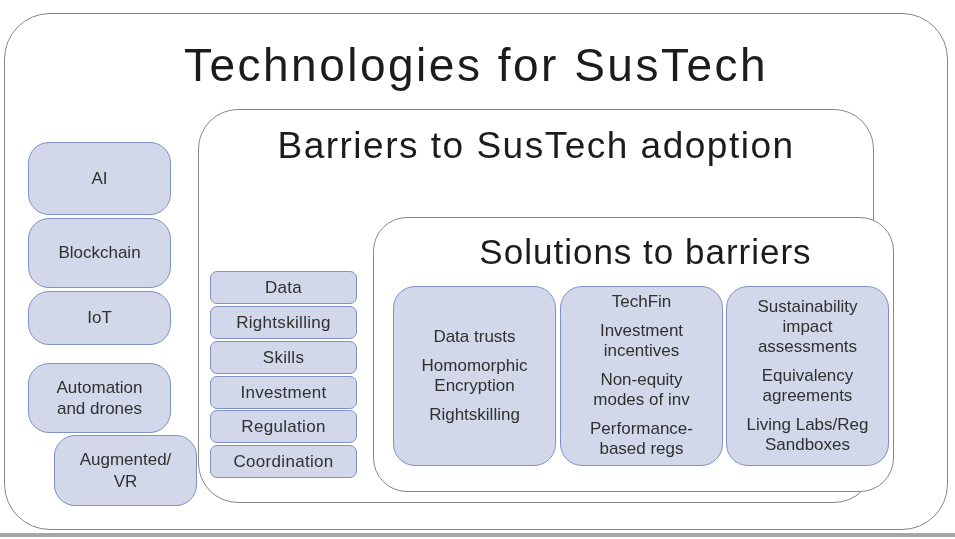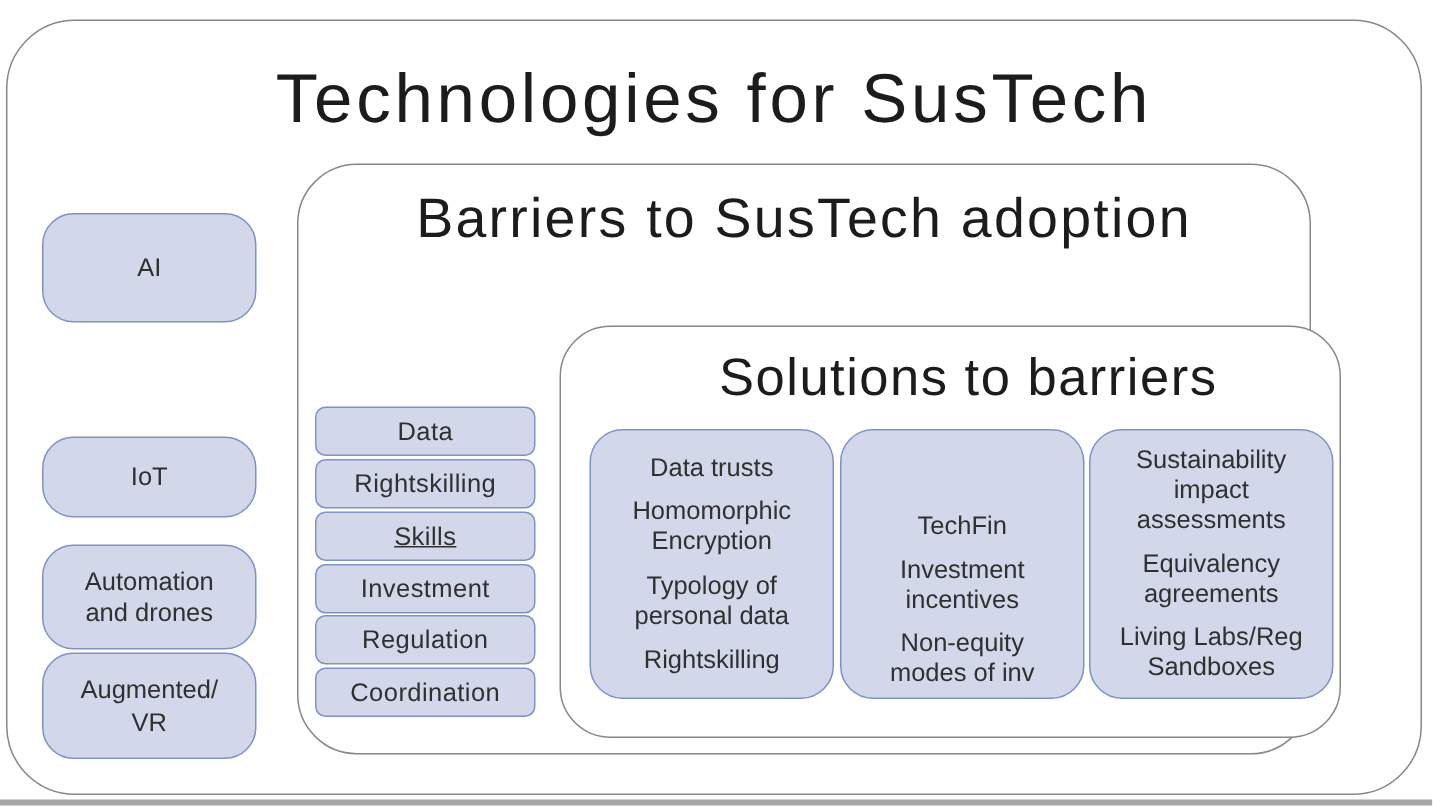--- a/index.html
+++ b/index.html
@@ -82,56 +82,57 @@
 </head>
 <body>
 
 <div class="stage">
 
   <div class="container-box outer-box">
 
     <div class="title-main">Technologies for SusTech</div>
 
     <div class="chip tech-chip" style="top:128px;height:73px;">AI</div>
+    <div class="chip tech-chip" style="top:204px;height:70px;">Blockchain</div>
     <div class="chip tech-chip" style="top:277px;height:54px;">IoT</div>
     <div class="chip tech-chip" style="top:349px;height:70px;">Automation
 and drones</div>
-    <div class="chip tech-chip" style="top:421px;height:71px;">Augmented/
+    <div class="chip tech-chip" style="top:421px;height:71px;margin-left:26px;">Augmented/
 VR</div>
 
     <div class="container-box barriers-box">
 
       <div class="title-barriers">Barriers to SusTech adoption</div>
 
       <div class="chip barrier-chip" style="top:161px;">Data</div>
       <div class="chip barrier-chip" style="top:196px;">Rightskilling</div>
-      <div class="chip barrier-chip" style="top:231px;text-decoration:underline;">Skills</div>
+      <div class="chip barrier-chip" style="top:231px;">Skills</div>
       <div class="chip barrier-chip" style="top:266px;">Investment</div>
       <div class="chip barrier-chip" style="top:300px;">Regulation</div>
       <div class="chip barrier-chip" style="top:335px;">Coordination</div>
 
       <div class="container-box solutions-box">
 
         <div class="title-solutions">Solutions to barriers</div>
 
         <div class="solution-card" style="left:19px;">
           <div class="solution-item">Data trusts</div>
           <div class="solution-item">Homomorphic
 Encryption</div>
-          <div class="solution-item">Typology of
-personal data</div>
           <div class="solution-item">Rightskilling</div>
         </div>
 
         <div class="solution-card" style="left:186px;justify-content:flex-end;">
           <div class="solution-item">TechFin</div>
           <div class="solution-item">Investment
 incentives</div>
           <div class="solution-item">Non-equity
 modes of inv</div>
+          <div class="solution-item">Performance-
+based regs</div>
         </div>
 
         <div class="solution-card" style="left:352px;">
           <div class="solution-item">Sustainability
 impact
 assessments</div>
           <div class="solution-item">Equivalency
 agreements</div>
           <div class="solution-item">Living Labs/Reg
 Sandboxes</div>

